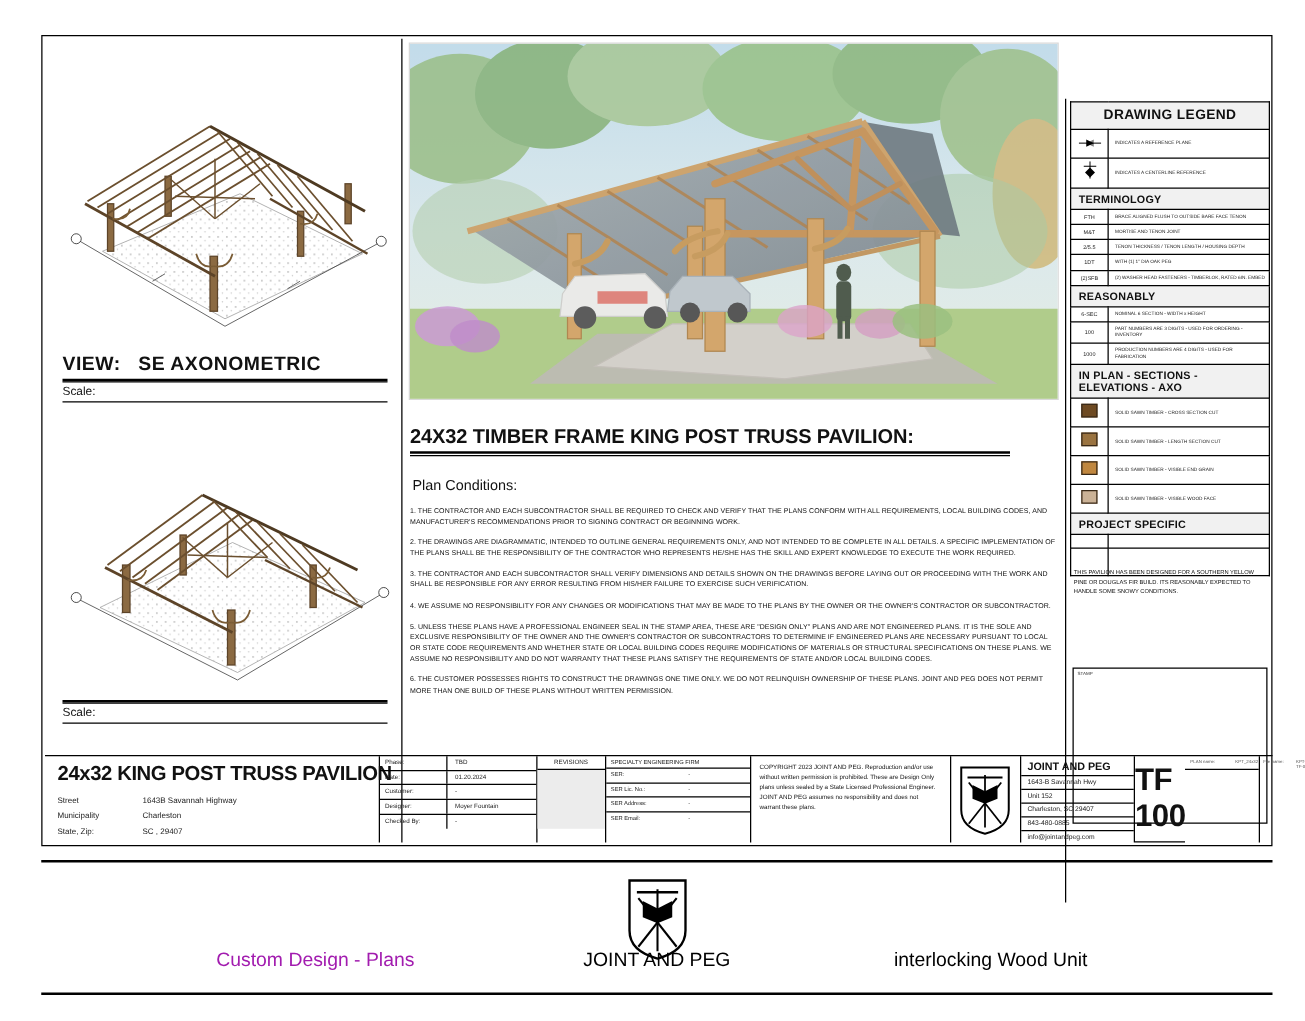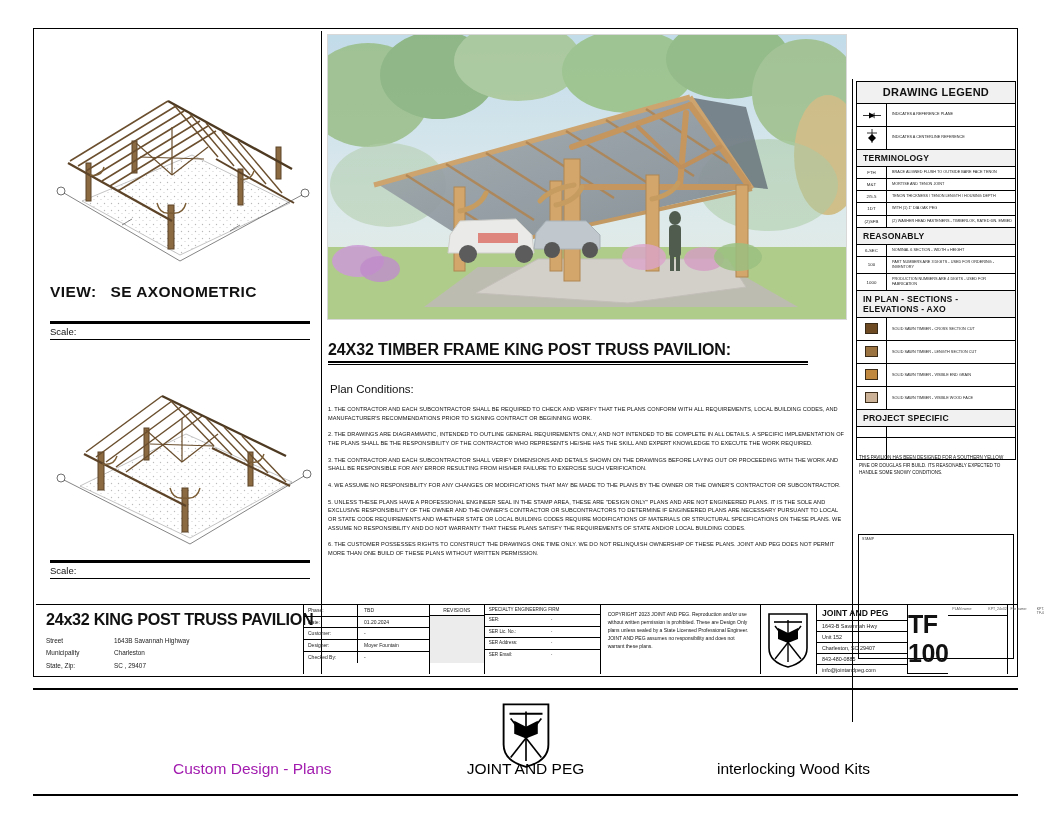--- a/index.html
+++ b/index.html
@@ -31,21 +31,21 @@
     position: absolute;
     left: 36px; top: 31px;
     width: 286px; height: 643px;
     border-right: 1.4px solid #000;
   }
   .axo-panel { position: absolute; left: 0; width: 286px; }
   .axo-art { position: absolute; left: 4px; width: 278px; }
   .view-label-wrap { position: absolute; left: 14px; width: 260px; }
   .view-label {
     font-size: 15.5px; font-weight: bold; letter-spacing: .4px;
-    white-space: pre; padding-bottom: 20px;
+    white-space: pre; padding-bottom: 2px;
   }
   .dbl-rule { border-top: 2.2px solid #000; border-bottom: 1px solid #000; height: 3px; }
   .scale-row {
     font-size: 9.5px; padding-top: 2px; padding-bottom: 2px;
     border-bottom: .9px solid #000;
   }
 
   
   .center-col {
     position: absolute;
@@ -715,17 +715,17 @@
           <line x1="8" y1="10" x2="36" y2="10" stroke="#000" stroke-width="1.8"></line>
           <line x1="22" y1="8" x2="22" y2="50" stroke="#000" stroke-width="1.4"></line>
           <line x1="9" y1="47" x2="35" y2="14" stroke="#000" stroke-width="1.4"></line>
           <line x1="35" y1="47" x2="9" y2="14" stroke="#000" stroke-width="1.4"></line>
           <path d="M12,16 L22,21 L22,31 L12,27 Z" fill="#000"></path>
           <path d="M32,16 L22,21 L22,31 L32,27 Z" fill="#000"></path>
         </svg>
       </div>
       <div class="footer-left">Custom Design - Plans</div>
       <div class="footer-center">JOINT AND PEG</div>
-      <div class="footer-right">interlocking Wood Kits</div>
+      <div class="footer-right">interlocking Wood Unit</div>
     </div>
   </div>
 
 </div>
 
 </body></html>

